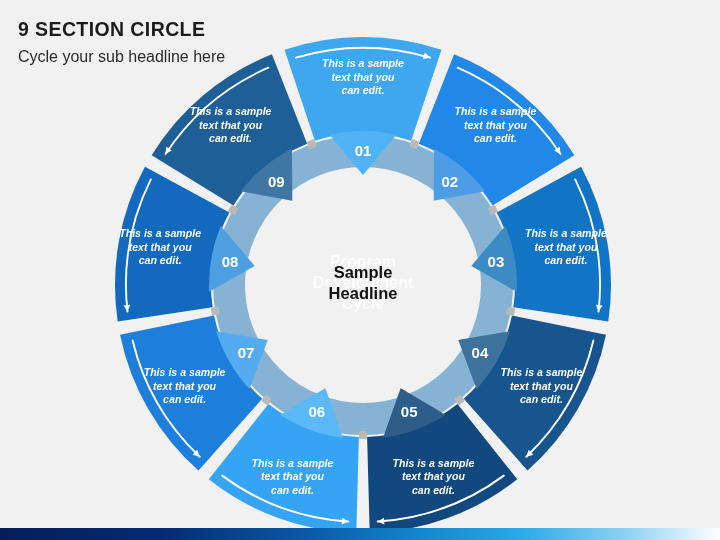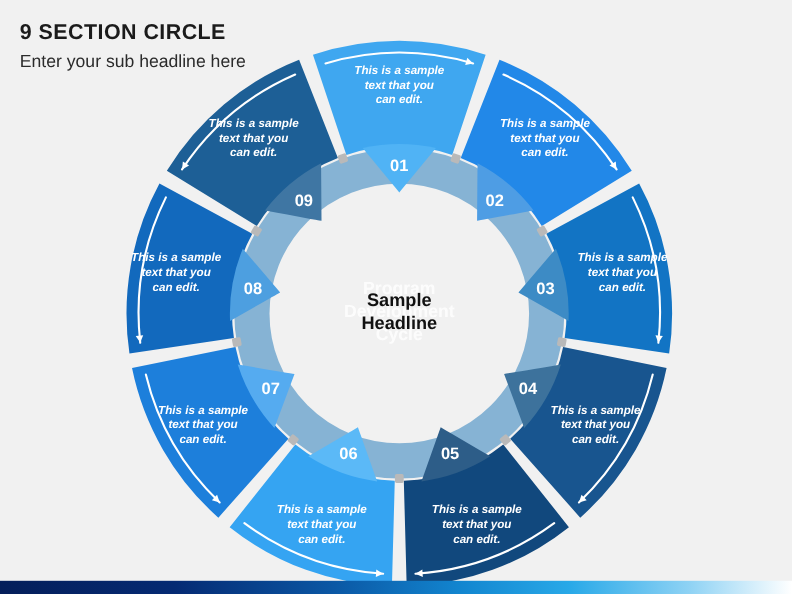--- a/index.html
+++ b/index.html
@@ -71,21 +71,21 @@
     opacity: 0.85;
   }
   .gapdot { fill: #b9b9b9; }
 </style>
 </head>
 <body>
 
 <div id="slide">
 
   <div id="title">9 SECTION CIRCLE</div>
-  <div id="subtitle">Enter your sub headline here</div>
+  <div id="subtitle">Cycle your sub headline here</div>
 
   <svg id="diagram" viewBox="0 0 720 540">
     <g id="outer-segments">
         <path d="M 284.51371213896664 49.74715173287484 A 248 248 0 0 1 441.48628786103336 49.74715173287487 L 411.1044990116011 140.8127704169233 A 152 152 0 0 0 314.8955009883989 140.81277041692329 Z" fill="#3fa7f0"></path>
         <path d="M 454.0936313325944 54.3358494896934 A 248 248 0 0 1 574.3416006865566 155.23587622441997 L 492.53194880788953 205.46714994399935 A 152 152 0 0 0 418.83158049417074 143.6251980743282 Z" fill="#2288e8"></path>
         <path d="M 581.0498280327588 166.85486681676525 A 248 248 0 0 1 608.30782975058 321.44267639815246 L 513.3499601697104 307.3358339214483 A 152 152 0 0 0 496.64344298782 212.58846675866255 Z" fill="#1274c4"></path>
         <path d="M 605.978086842493 334.6553049971695 A 248 248 0 0 1 527.4917989814596 470.5975432699556 L 463.817554214443 398.7533329719083 A 152 152 0 0 0 511.9220532260441 315.4338966111684 Z" fill="#18558f"></path>
         <path d="M 517.2141984179856 479.22147411215417 A 248 248 0 0 1 369.7082273462023 532.9092569588148 L 367.11149417993045 436.9443832973381 A 152 152 0 0 0 457.51837967553956 404.03896800422353 Z" fill="#11487d"></path>
         <path d="M 356.29177265379764 532.9092569588148 A 248 248 0 0 1 208.7858015820145 479.2214741121542 L 268.4816203244605 404.03896800422353 A 152 152 0 0 0 358.88850582006955 436.9443832973381 Z" fill="#35a4f2"></path>
         <path d="M 198.50820101854032 470.5975432699556 A 248 248 0 0 1 120.02191315750702 334.6553049971696 L 214.07794677395592 315.43389661116845 A 152 152 0 0 0 262.182445785557 398.7533329719083 Z" fill="#1d7fdb"></path>

